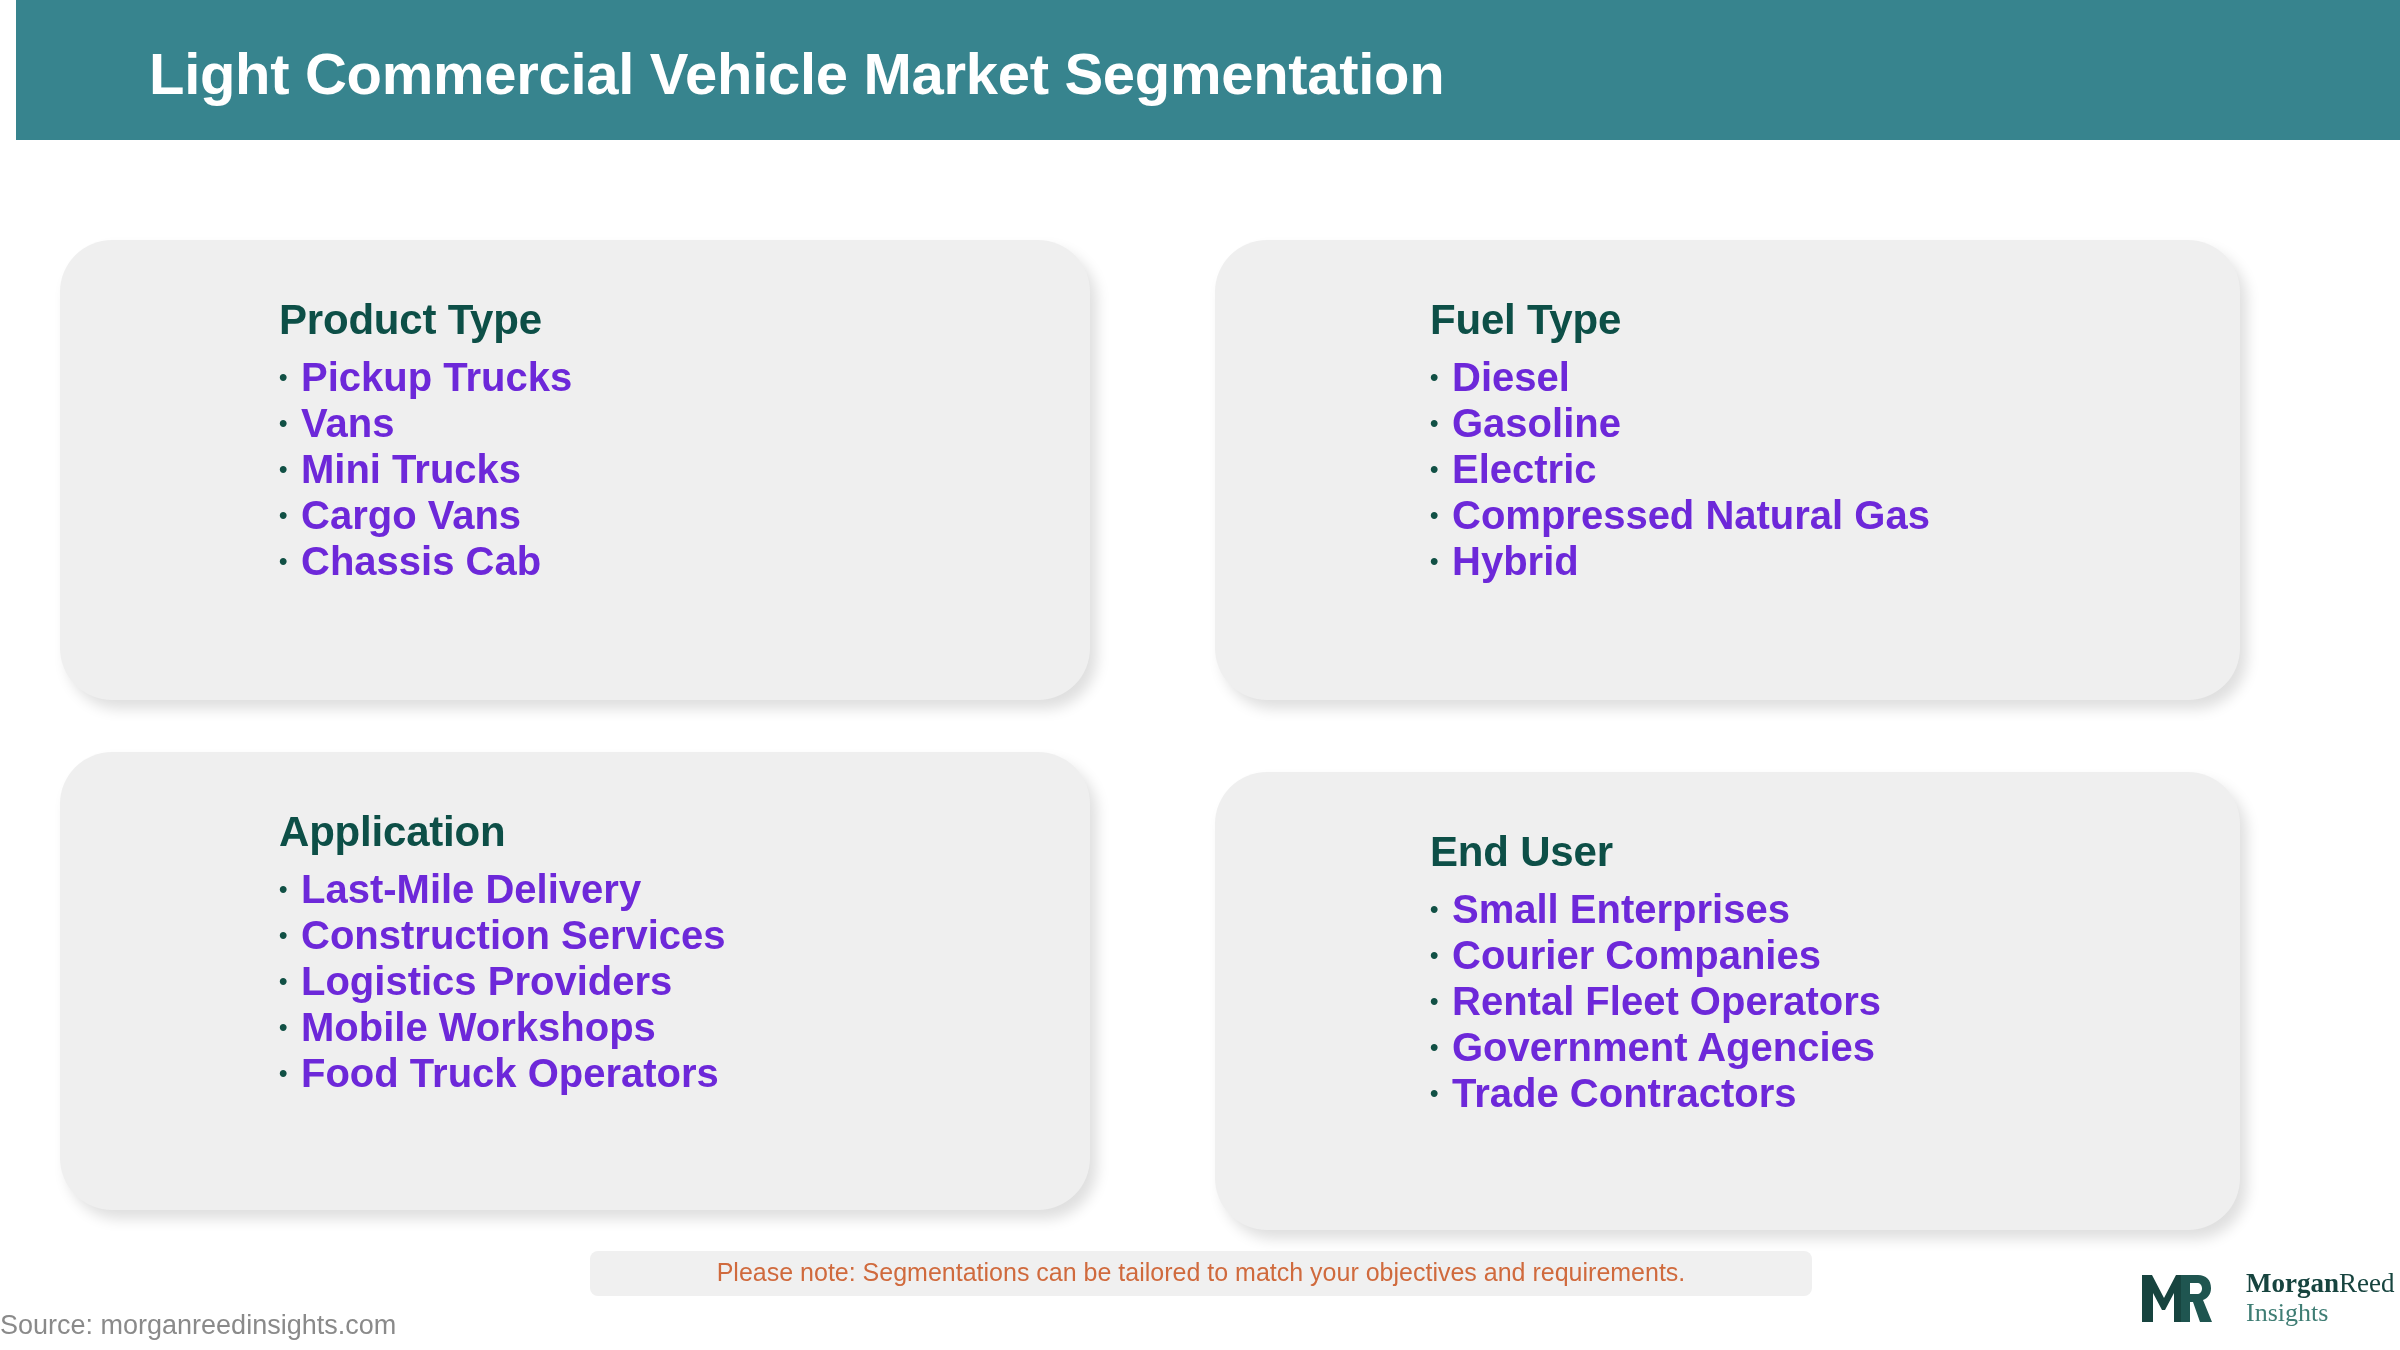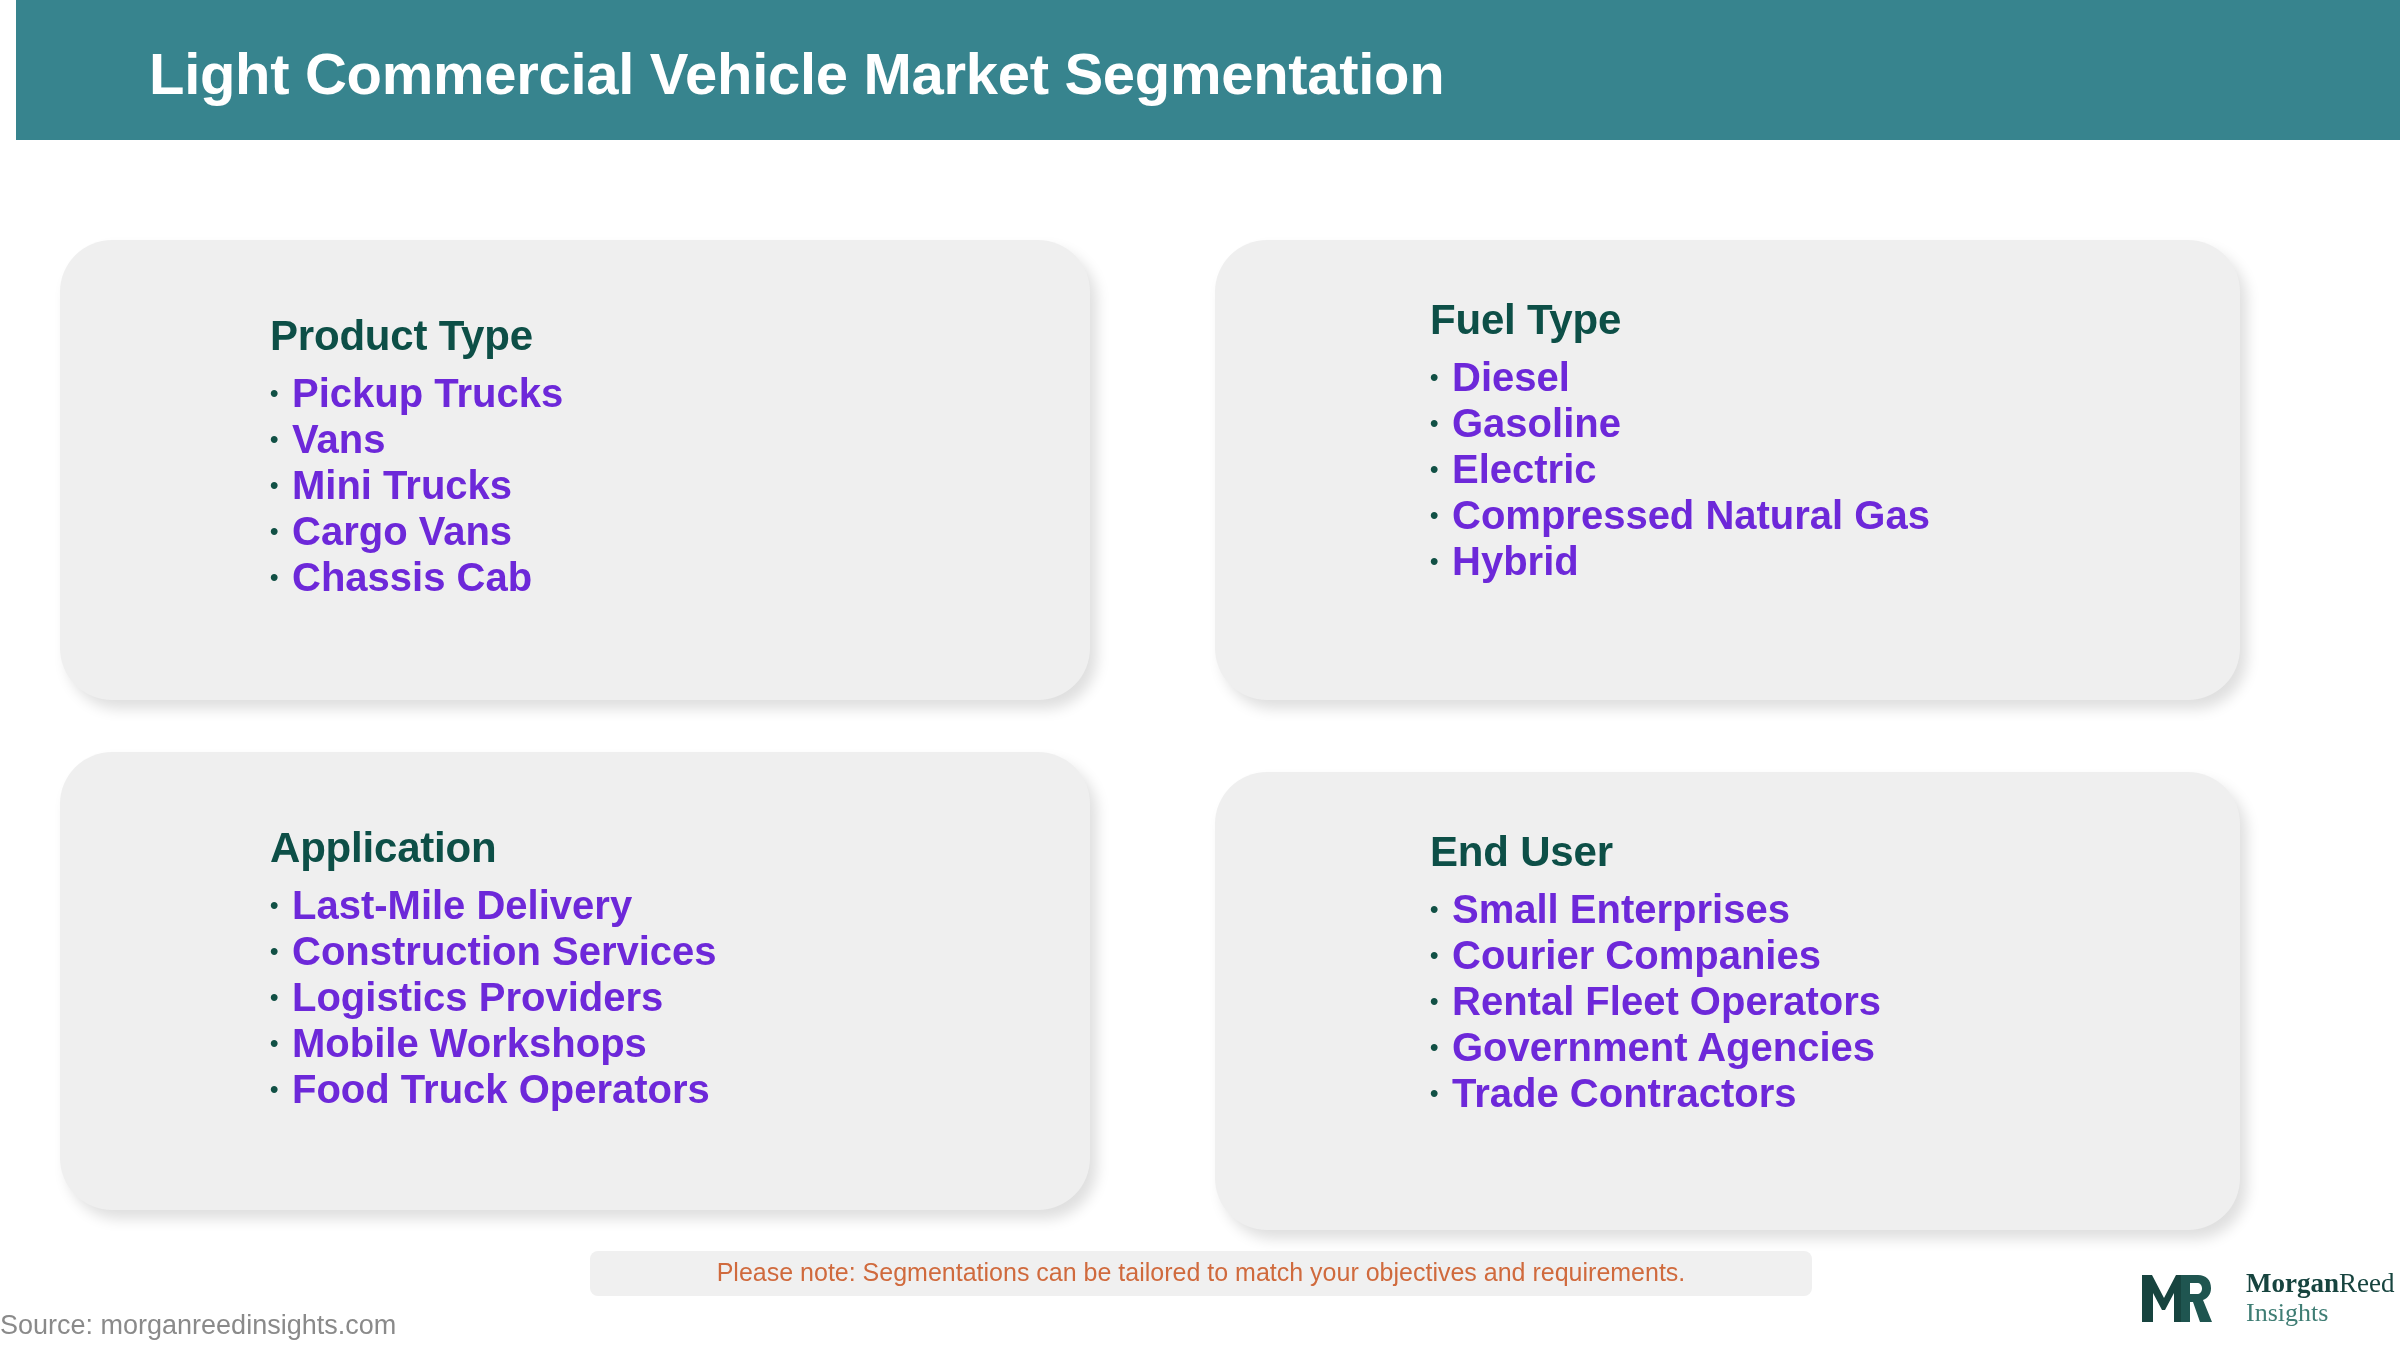--- a/index.html
+++ b/index.html
@@ -47,21 +47,21 @@
   }
   .card-c1 { left: 60px;   top: 240px;  width: 1030px; height: 460px; }
   .card-c2 { left: 1215px; top: 240px;  width: 1025px; height: 460px; }
   .card-c3 { left: 60px;   top: 752px;  width: 1030px; height: 458px; }
   .card-c4 { left: 1215px; top: 772px;  width: 1025px; height: 458px; }
 
   .card-inner {
     position: absolute;
     top: 56px;
   }
-  .card-c1 .card-inner, .card-c3 .card-inner { left: 210px; margin-top: 16px; }
+  .card-c1 .card-inner, .card-c3 .card-inner { left: 219px; }
   .card-c2 .card-inner, .card-c4 .card-inner { left: 215px; }
 
   .card-title {
     font-size: 42px;
     font-weight: bold;
     color: #0d4f47;
     letter-spacing: -0.2px;
     margin-bottom: 10px;
     white-space: nowrap;
   }

